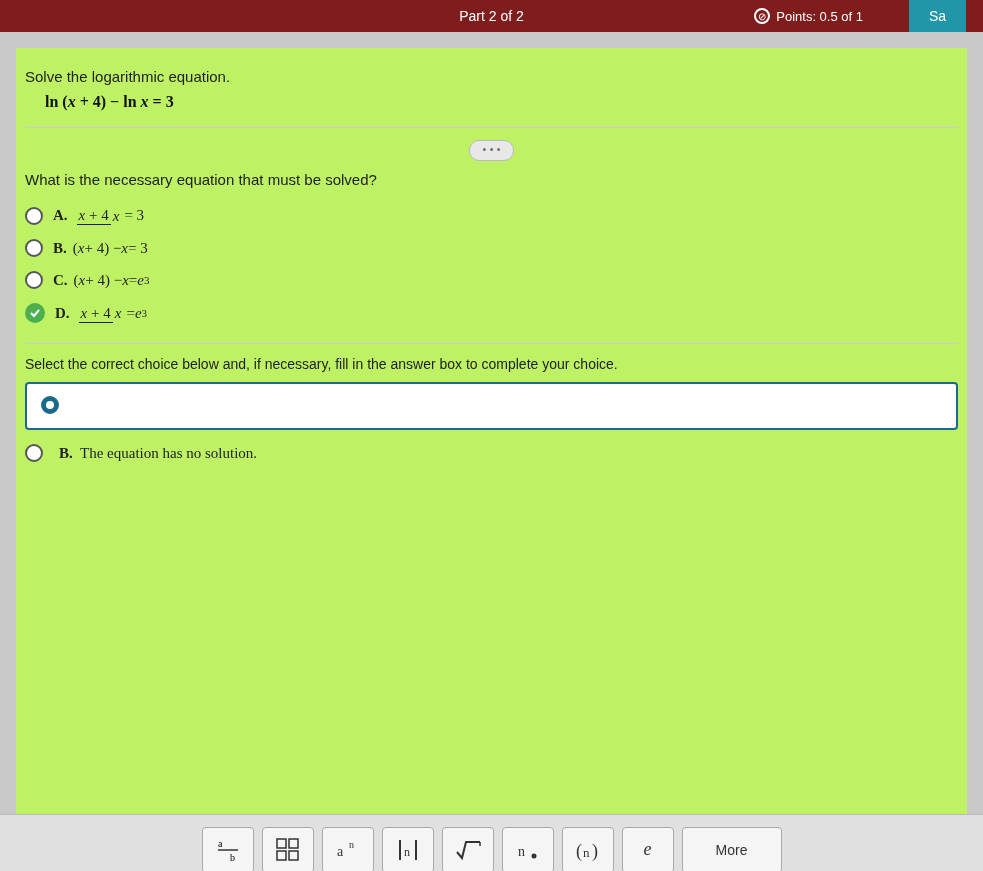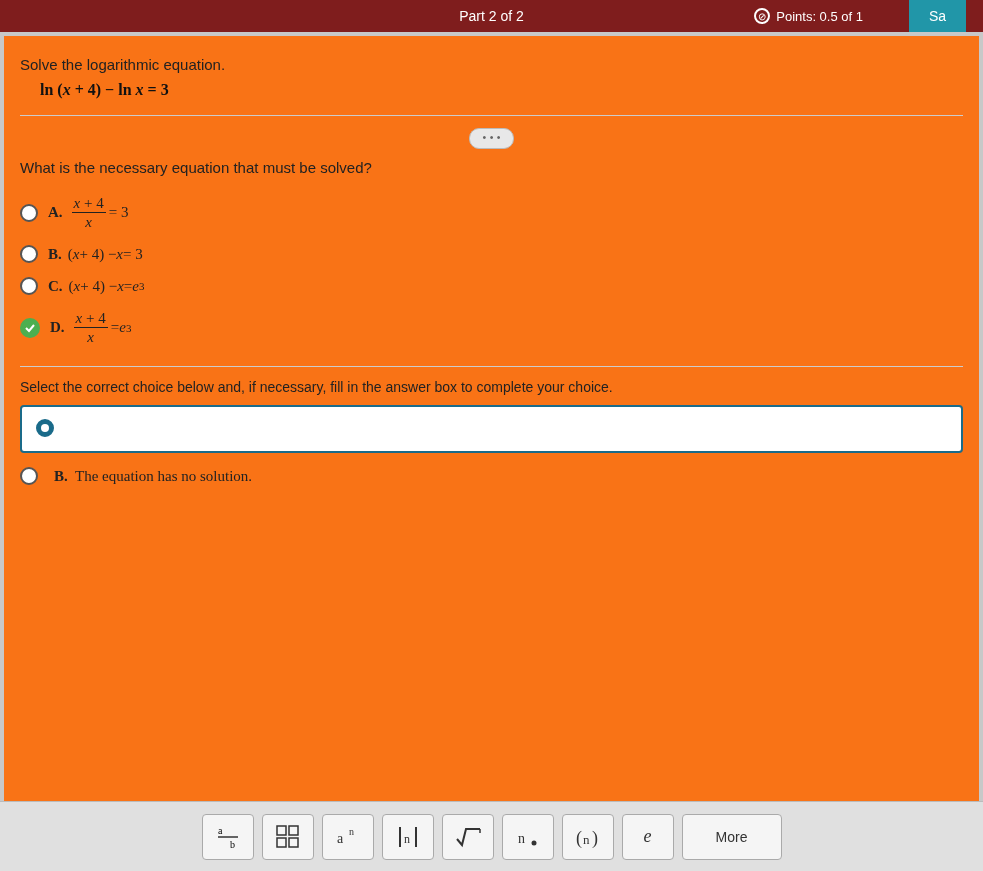--- a/index.html
+++ b/index.html
@@ -62,23 +62,23 @@
       background: #2196a8;
       color: white;
       border: none;
       padding: 0 20px;
       font-size: 14px;
       font-family: Arial, sans-serif;
       cursor: pointer;
     }
 
     .main-content {
-      background: #f97316;
-      margin: 4px;
-      padding: 20px 16px;
+      background: #bef264;
+      margin: 16px;
+      padding: 20px 9px;
       min-height: 820px;
     }
 
     .problem-statement {
       font-size: 15px;
       color: #222;
       margin-bottom: 8px;
       font-family: Arial, sans-serif;
     }
 
@@ -157,21 +157,20 @@
       justify-content: center;
     }
 
     .choice-label {
       font-weight: bold;
       margin-right: 6px;
     }
 
     .fraction {
       display: inline-flex;
-      flex-direction: column;
       align-items: center;
       vertical-align: middle;
       margin: 0 3px;
       font-size: 15px;
     }
 
     .fraction .numerator {
       border-bottom: 1px solid #222;
       padding: 0 2px;
       text-align: center;

